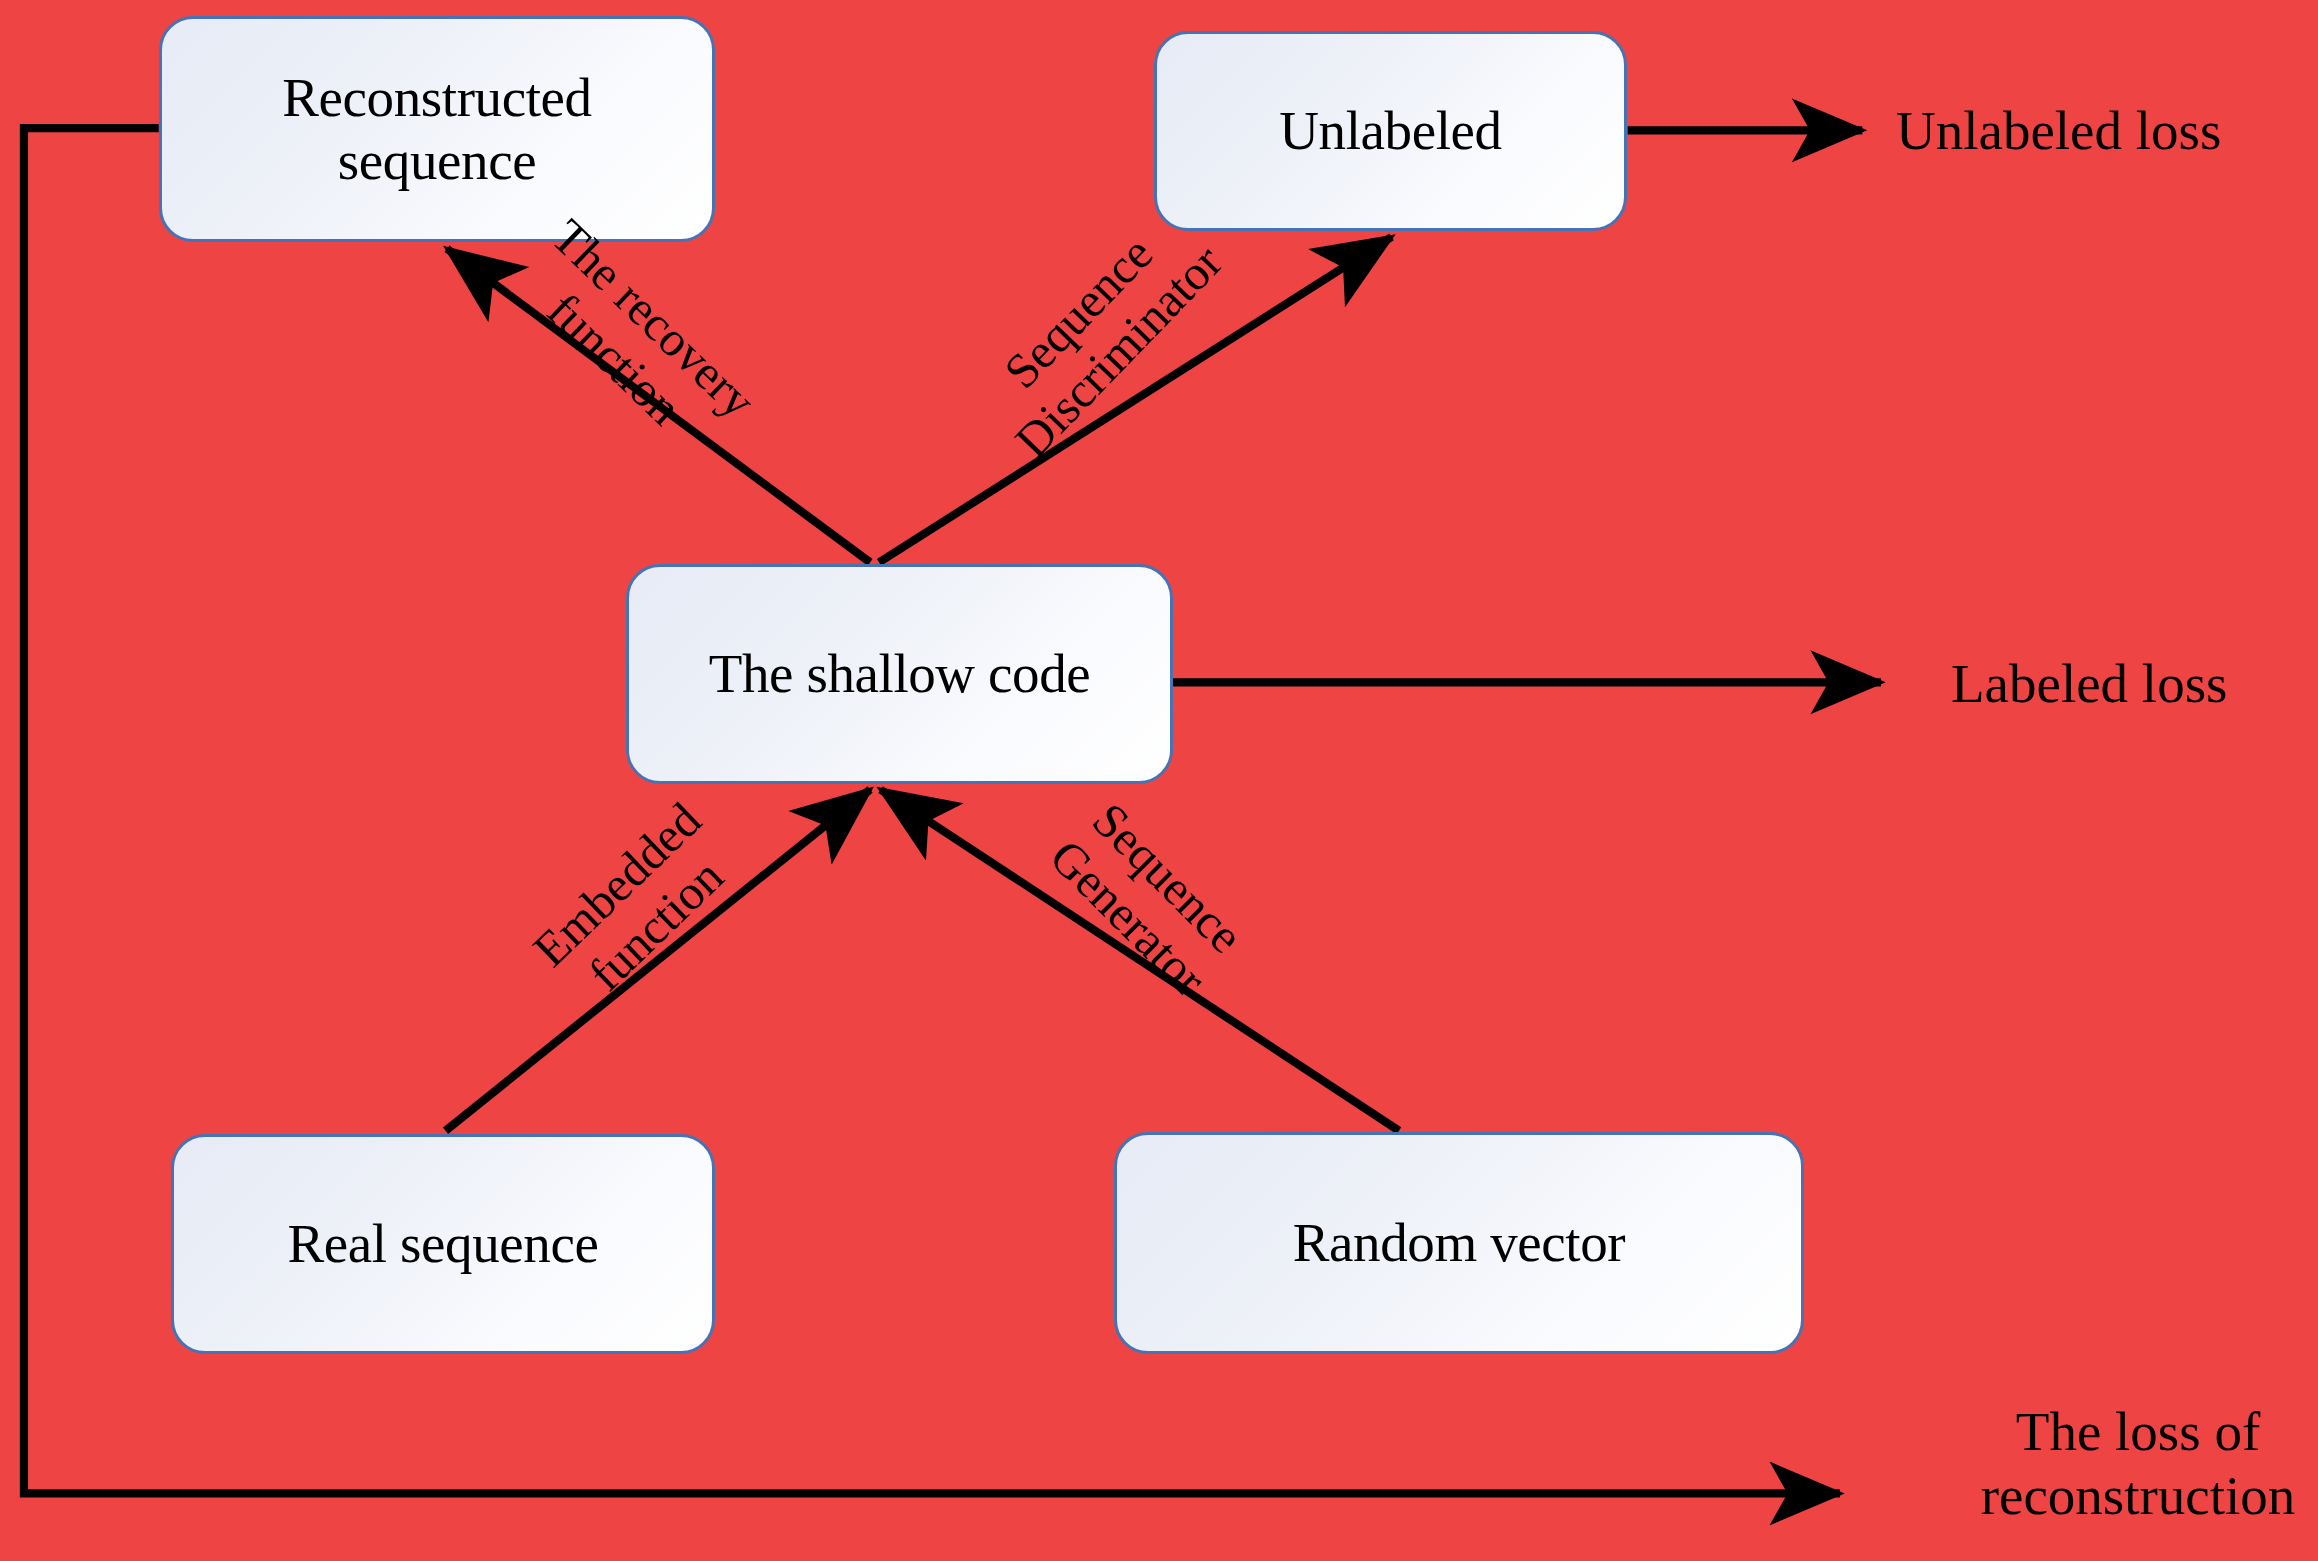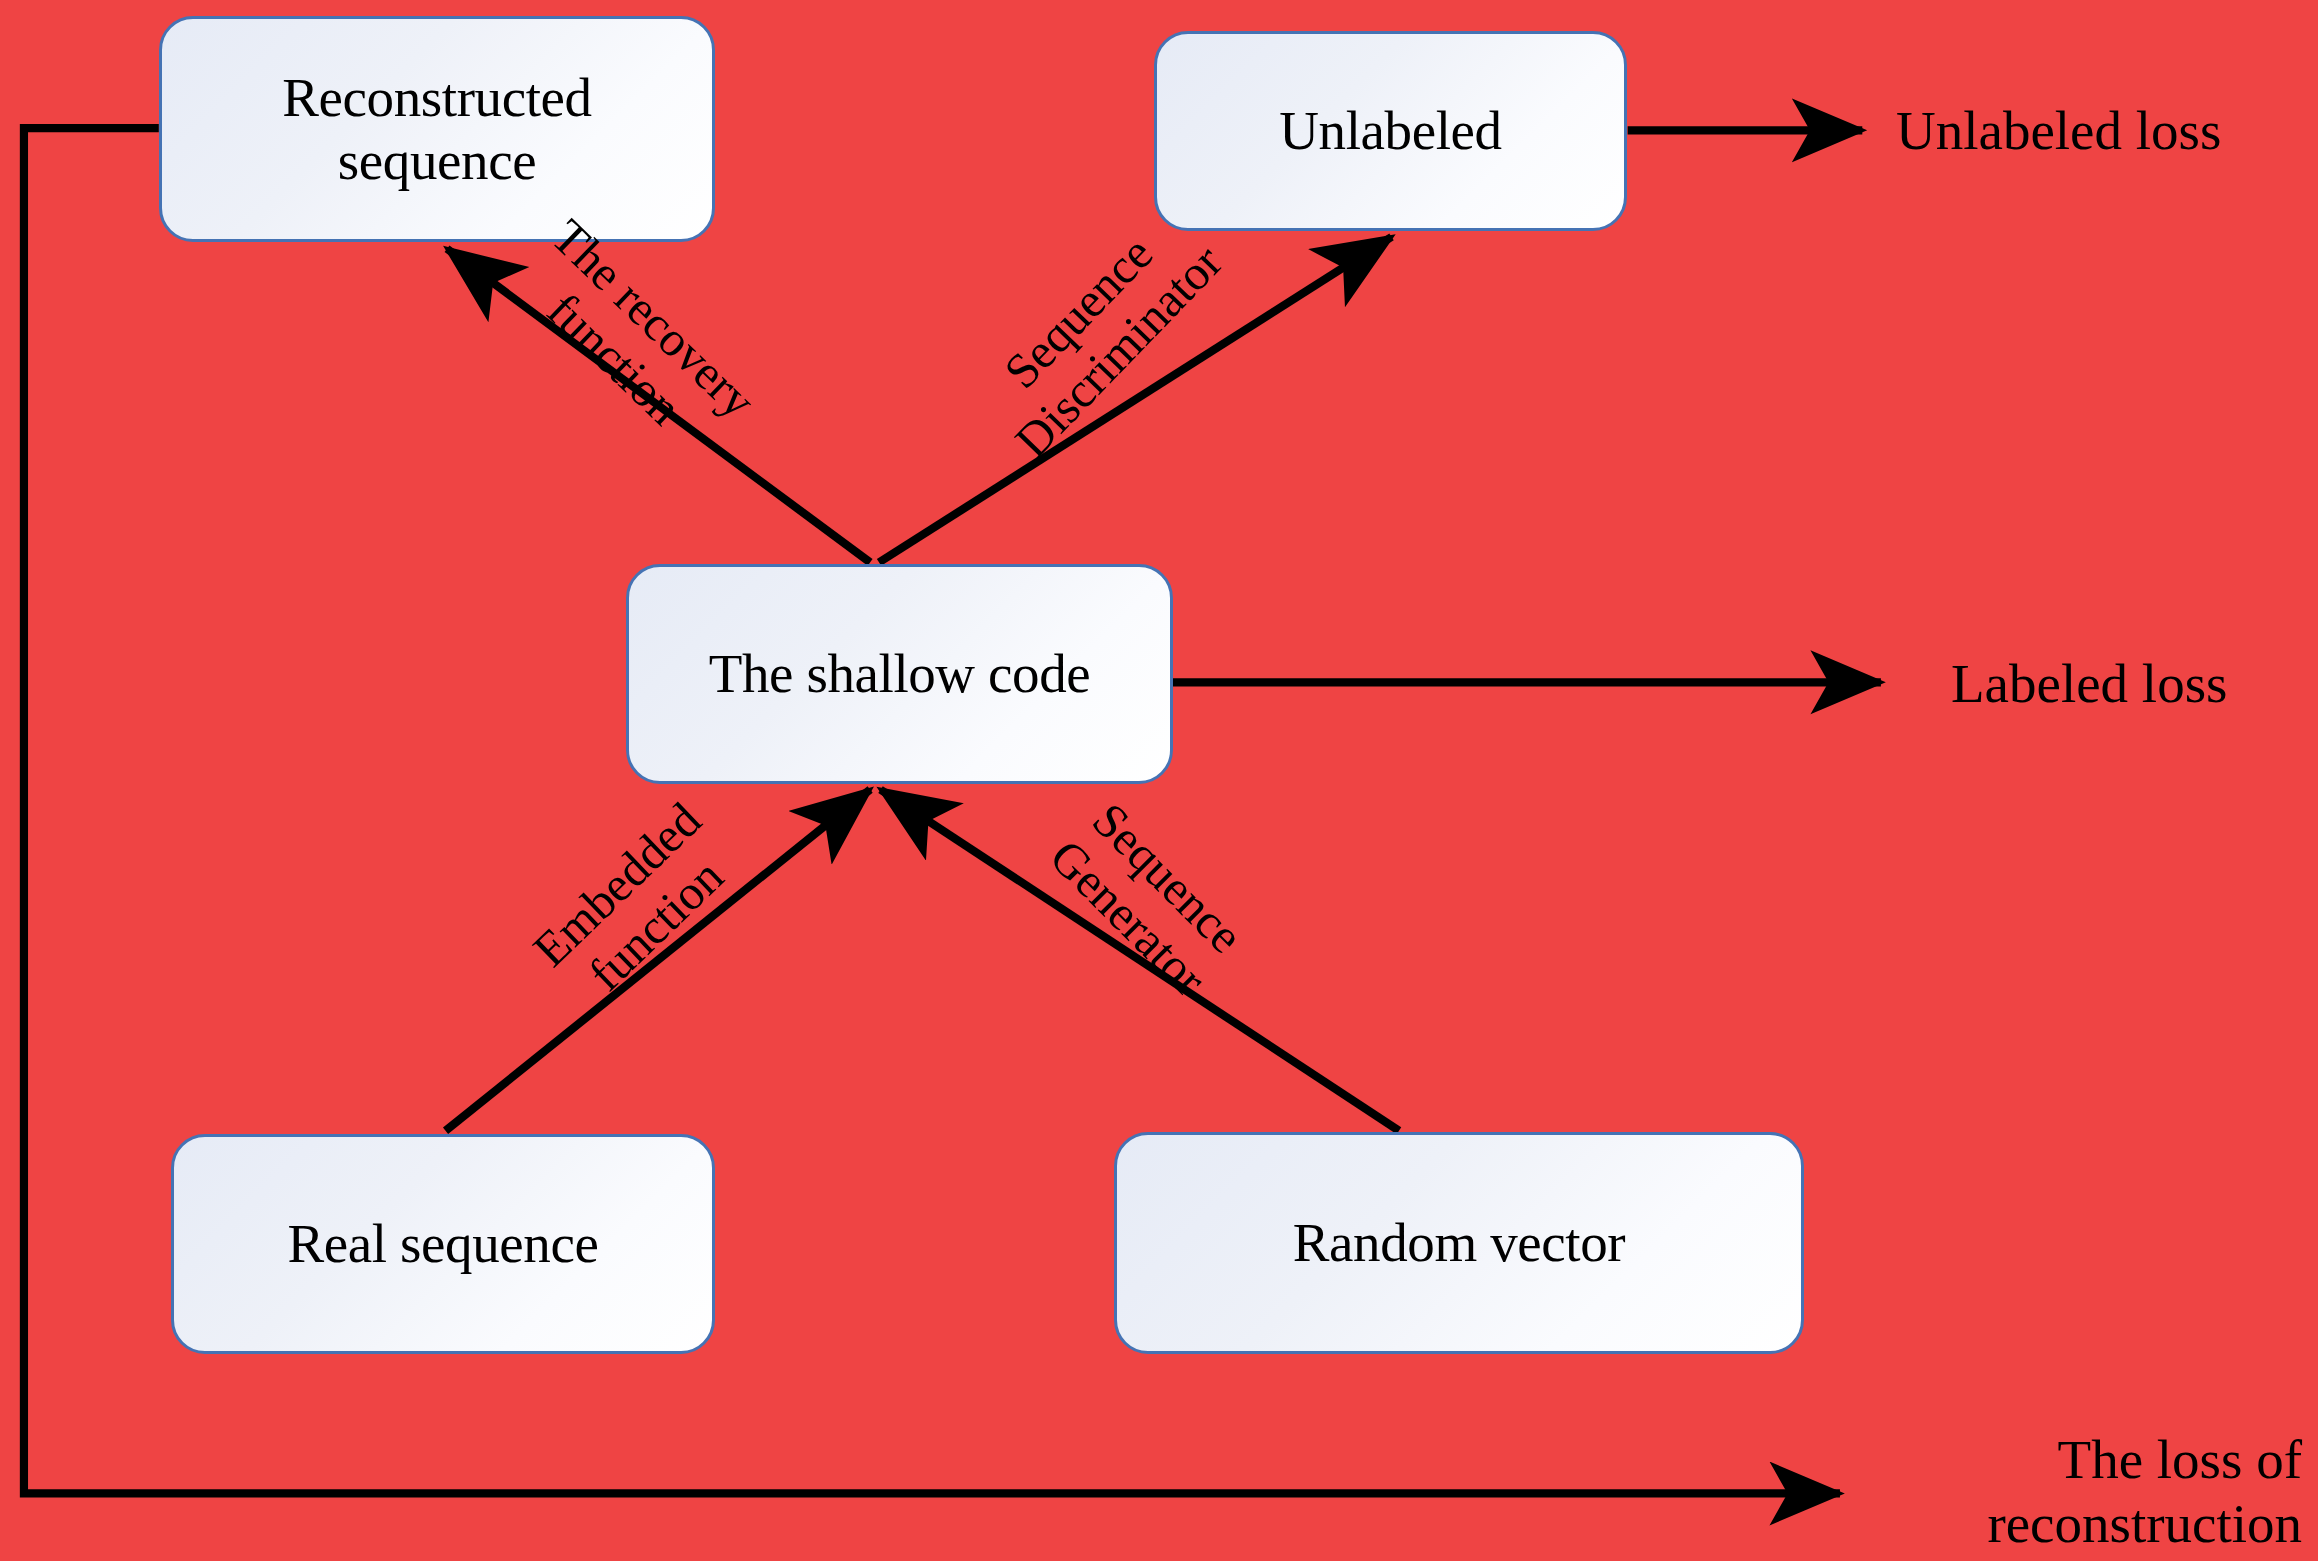--- a/index.html
+++ b/index.html
@@ -39,21 +39,21 @@
   .free-text{
     position:absolute;
     color:#000000;
     font-size:55px;
     line-height:1.16;
     white-space:pre-line;
     text-align:right;
   }
   #text-unlabeled-loss{left:1896px;top:99px;}
   #text-labeled-loss{left:1951px;top:652px;}
-  #text-loss-reconstruction{left:1974px;top:1400px;text-align:right;width:328px;margin-top:28px;}
+  #text-loss-reconstruction{left:1974px;top:1400px;text-align:center;width:328px;}
 
   .edge-label{
     position:absolute;
     color:#000000;
     font-size:49px;
     line-height:1.15;
     white-space:pre-line;
     transform-origin:center center;
     text-align:center;
   }

